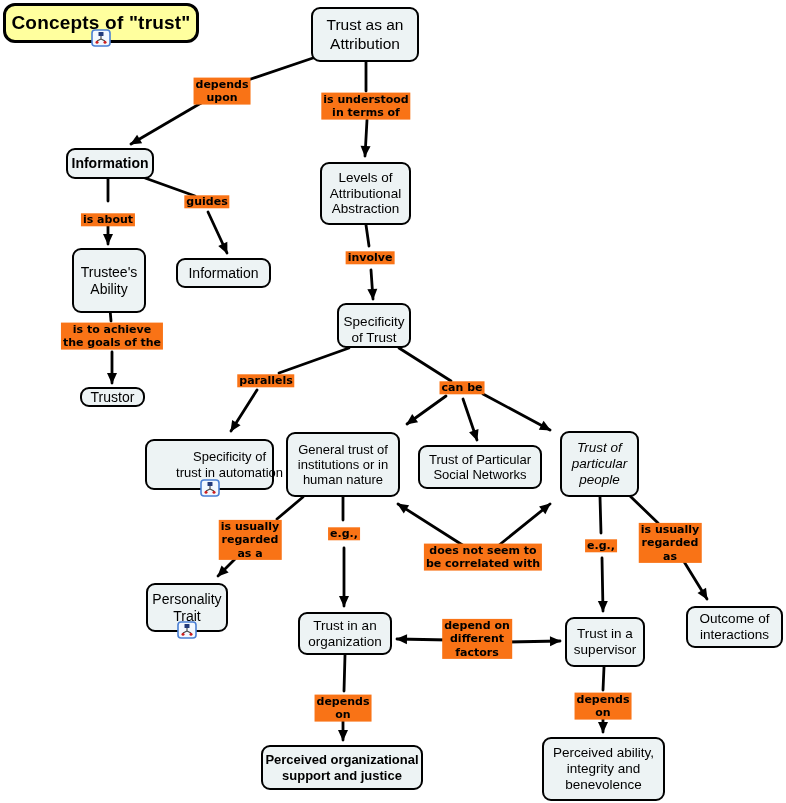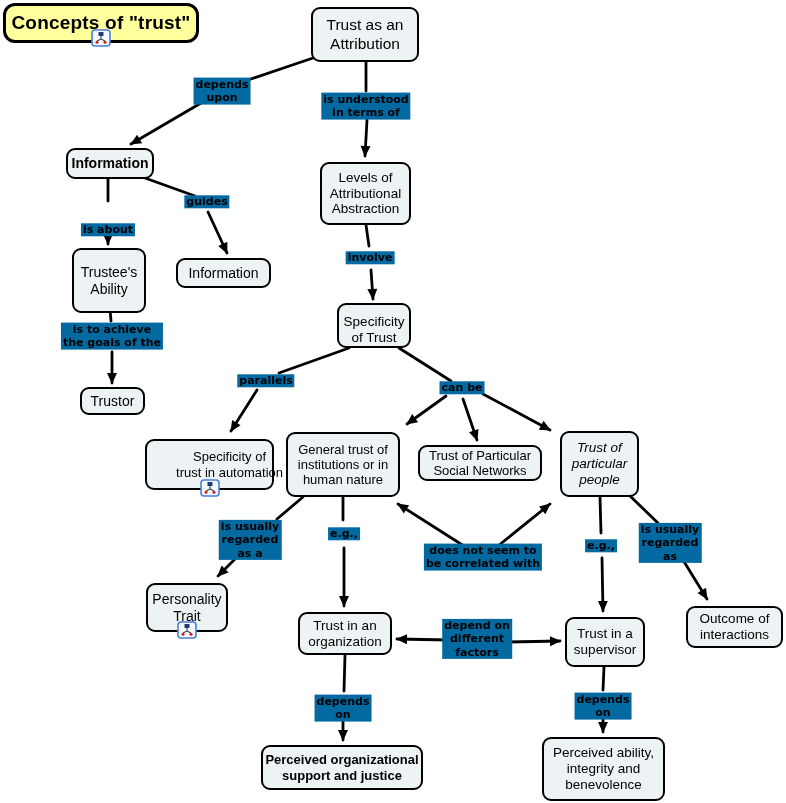--- a/index.html
+++ b/index.html
@@ -19,21 +19,21 @@
     background:var(--title-fill,#ffff9e);border-width:3px;border-radius:12px;
     font-weight:bold;font-size:19px;letter-spacing:.2px;
   }
   .icon{
     position:absolute;left:50%;transform:translateX(-50%);bottom:-9px;z-index:4;line-height:0;
   }
   .node.title .icon{bottom:-7px;}
   .link-label{
     position:absolute;z-index:3;transform:translate(-50%,-50%);text-align:center;
     font-family:"DejaVu Sans",sans-serif;font-weight:bold;font-size:11px;line-height:1.22;
-    background:#0369a1;padding:0 2px;white-space:pre;color:#000;
+    background:#f97316;padding:0 2px;white-space:pre;color:#000;
   }
 </style>
 </head>
 <body>
 
 <div class="canvas" id="canvas">
   <svg id="edge-layer" width="786" height="803">
     <defs>
       <marker id="arrowhead" markerWidth="14" markerHeight="14" refX="11" refY="6" orient="auto" markerUnits="userSpaceOnUse">
         <path d="M1,1 L12,6 L1,11 Z" fill="#000"></path>
@@ -100,40 +100,40 @@
       <span>Trustee's
 Ability</span>
     </div>
     <div class="node" style="left: 176px; top: 258px; width: 95px; height: 30px; font-size: 14px;">
       <span>Information</span>
     </div>
     <div class="node" style="left: 337px; top: 303px; width: 74px; height: 45px; align-items: flex-end;">
       <span>Specificity
 of Trust</span>
     </div>
-    <div class="node" style="left: 80px; top: 387px; width: 65px; height: 28px; font-size: 14px;">
+    <div class="node" style="left: 80px; top: 387px; width: 65px; height: 20px; font-size: 14px;">
       <span>Trustor</span>
     </div>
     <div class="node" style="left: 145px; top: 439px; width: 129px; height: 51px; font-size: 13px; padding-left: 40px;">
       <span>Specificity of
 trust in automation</span>
       <span class="icon"><svg width="20" height="18" viewBox="0 0 20 18">
           <rect x="1" y="1" width="18" height="16" rx="3" fill="#f2f8ff" stroke="#4a7fd4" stroke-width="1.6"></rect>
           <rect x="7.5" y="3" width="5" height="4" rx="0.5" fill="#223a7a"></rect>
           <path d="M10 7v3M10 10l-4 2M10 10l4 2" stroke="#444444" stroke-width="1.1" fill="none"></path>
           <circle cx="6" cy="13.2" r="1.5" fill="#cc2020"></circle>
           <circle cx="14" cy="13.2" r="1.5" fill="#cc2020"></circle>
         </svg></span>
     </div>
     <div class="node" style="left: 286px; top: 432px; width: 114px; height: 65px; font-size: 13px;">
       <span>General trust of
 institutions or in
 human nature</span>
     </div>
-    <div class="node" style="left: 418px; top: 445px; width: 124px; height: 36px; font-size: 13px;">
+    <div class="node" style="left: 418px; top: 445px; width: 124px; height: 44px; font-size: 13px;">
       <span>Trust of Particular
 Social Networks</span>
     </div>
     <div class="node" style="left: 560px; top: 431px; width: 79px; height: 66px; font-style: italic;">
       <span>Trust of
 particular
 people</span>
     </div>
     <div class="node" style="left: 146px; top: 583px; width: 82px; height: 49px; font-size: 14px;">
       <span>Personality
@@ -164,21 +164,21 @@
     </div>
     <div class="node" style="left: 542px; top: 737px; width: 123px; height: 64px;">
       <span>Perceived ability,
 integrity and
 benevolence</span>
     </div>
     <div class="link-label" style="left: 222px; top: 91px;">depends
 upon</div>
     <div class="link-label" style="left: 366px; top: 106px;">is understood
 in terms of</div>
-    <div class="link-label" style="left: 108px; top: 230px; text-align: center;">is about</div>
+    <div class="link-label" style="left: 108px; top: 220px; text-align: center;">is about</div>
     <div class="link-label" style="left: 207px; top: 202px;">guides</div>
     <div class="link-label" style="left: 112px; top: 336px;">is to achieve
 the goals of the</div>
     <div class="link-label" style="left: 370px; top: 258px;">involve</div>
     <div class="link-label" style="left: 266px; top: 381px;">parallels</div>
     <div class="link-label" style="left: 462px; top: 388px;">can be</div>
     <div class="link-label" style="left: 250px; top: 540px;">is usually
 regarded
 as a</div>
     <div class="link-label" style="left: 344px; top: 534px;">e.g.,</div>

